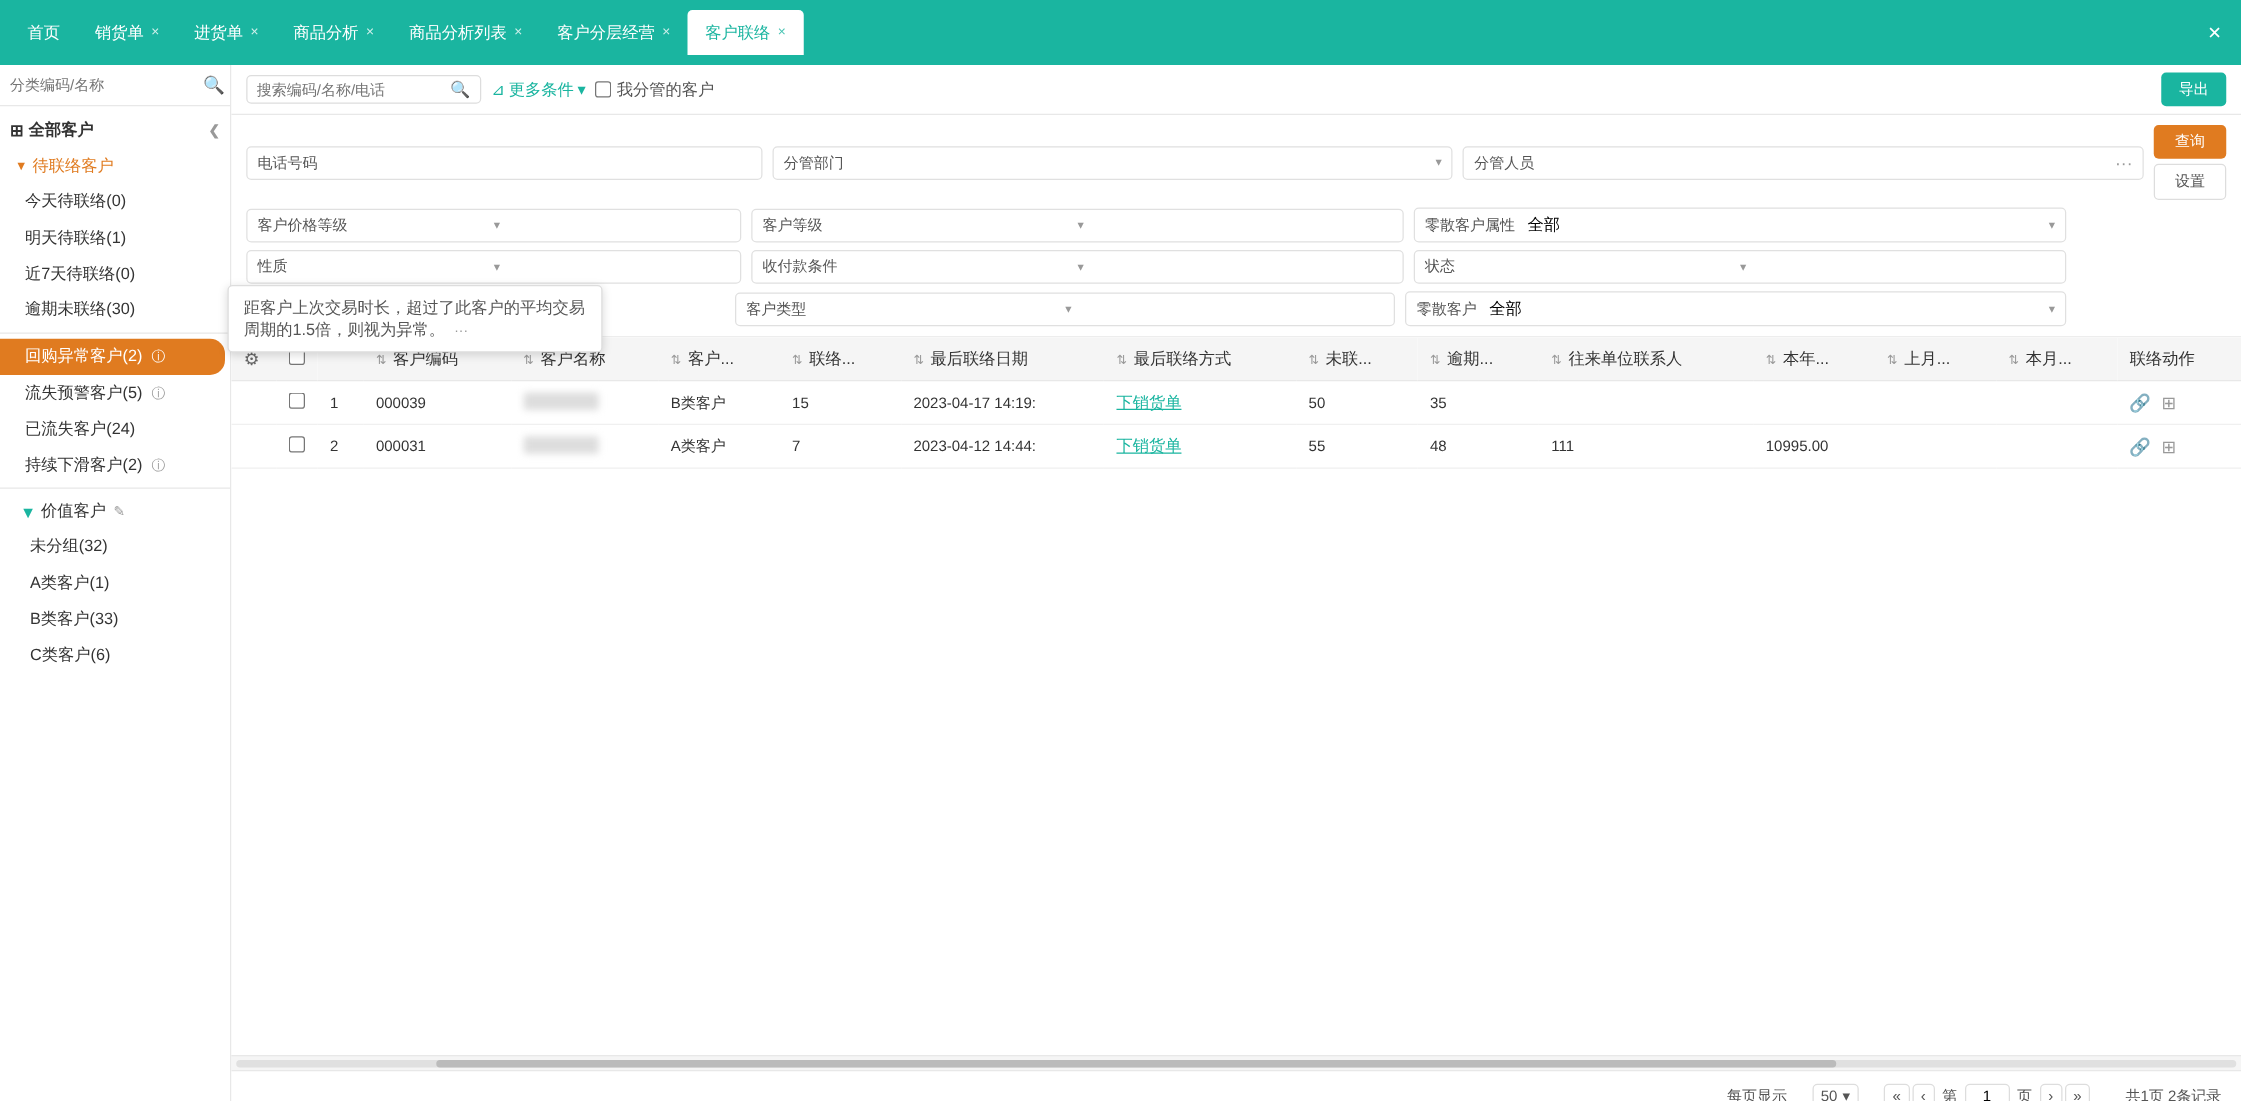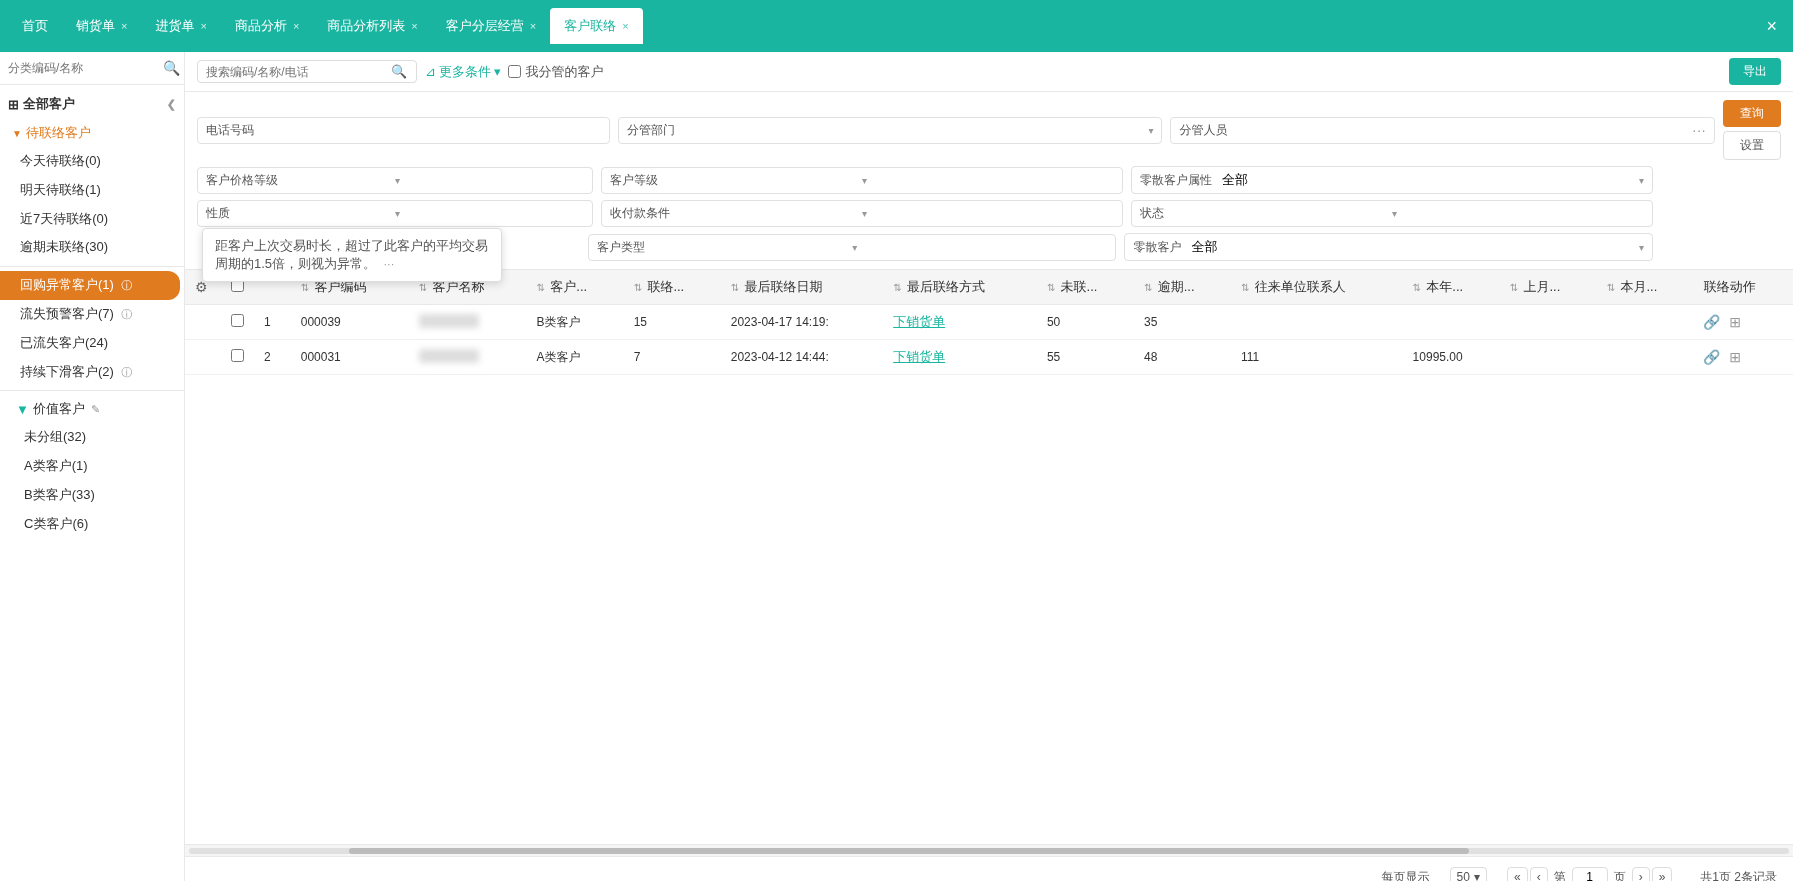--- a/index.html
+++ b/index.html
@@ -70,40 +70,40 @@
 
     .sidebar-divider { border: none; border-top: 1px solid #e8e8e8; margin: 4px 0; }
 
     .sidebar-sub-group { padding-left: 4px; }
     .sidebar-sub-group-header {
       display: flex; align-items: center; padding: 5px 8px 5px 12px;
       color: #333; font-size: 12px; cursor: pointer;
     }
 
     .tooltip-box {
-      position: absolute; left: 202px; top: 228px; z-index: 100;
+      position: absolute; left: 182px; top: 228px; z-index: 100;
       background: #fff; border: 1px solid #ddd; border-radius: 4px;
       padding: 8px 12px; width: 300px; font-size: 12px; color: #555;
       box-shadow: 0 2px 8px rgba(0,0,0,0.15);
     }
 
     
     .content {
       flex: 1; display: flex; flex-direction: column; overflow: hidden; background: #f5f5f5;
     }
 
     
     .filter-bar {
       background: #fff; padding: 6px 12px;
       display: flex; align-items: center; gap: 8px;
       border-bottom: 1px solid #e8e8e8; flex-shrink: 0;
     }
     .filter-search {
       display: flex; align-items: center; border: 1px solid #ddd;
-      border-radius: 4px; padding: 3px 8px; width: 220px; background: #fff;
+      border-radius: 4px; padding: 3px 8px; width: 188px; background: #fff; justify-content: center;
     }
     .filter-search input { border: none; outline: none; font-size: 12px; flex: 1; }
     .filter-search .icon { color: #999; font-size: 13px; }
     .more-filters {
       display: flex; align-items: center; color: #1ab5a0; cursor: pointer;
       font-size: 12px; gap: 3px;
     }
     .my-customers {
       display: flex; align-items: center; gap: 4px; font-size: 12px; color: #555;
       cursor: pointer;
@@ -264,25 +264,25 @@
           <span>近7天待联络(0)</span>
         </div>
         <div class="sidebar-item">
           <span>逾期未联络(30)</span>
         </div>
       </div>
 
       <hr class="sidebar-divider">
 
       <div class="sidebar-item active">
-        <span>回购异常客户(1)</span>
+        <span>回购异常客户(2)</span>
         <span style="margin-left:4px;color:#fff;font-size:11px;">ⓘ</span>
       </div>
       <div class="sidebar-item">
-        <span>流失预警客户(7)</span>
+        <span>流失预警客户(5)</span>
         <span style="margin-left:4px;color:#999;font-size:11px;">ⓘ</span>
       </div>
       <div class="sidebar-item">
         <span>已流失客户(24)</span>
       </div>
       <div class="sidebar-item">
         <span>持续下滑客户(2)</span>
         <span style="margin-left:4px;color:#999;font-size:11px;">ⓘ</span>
       </div>
 

